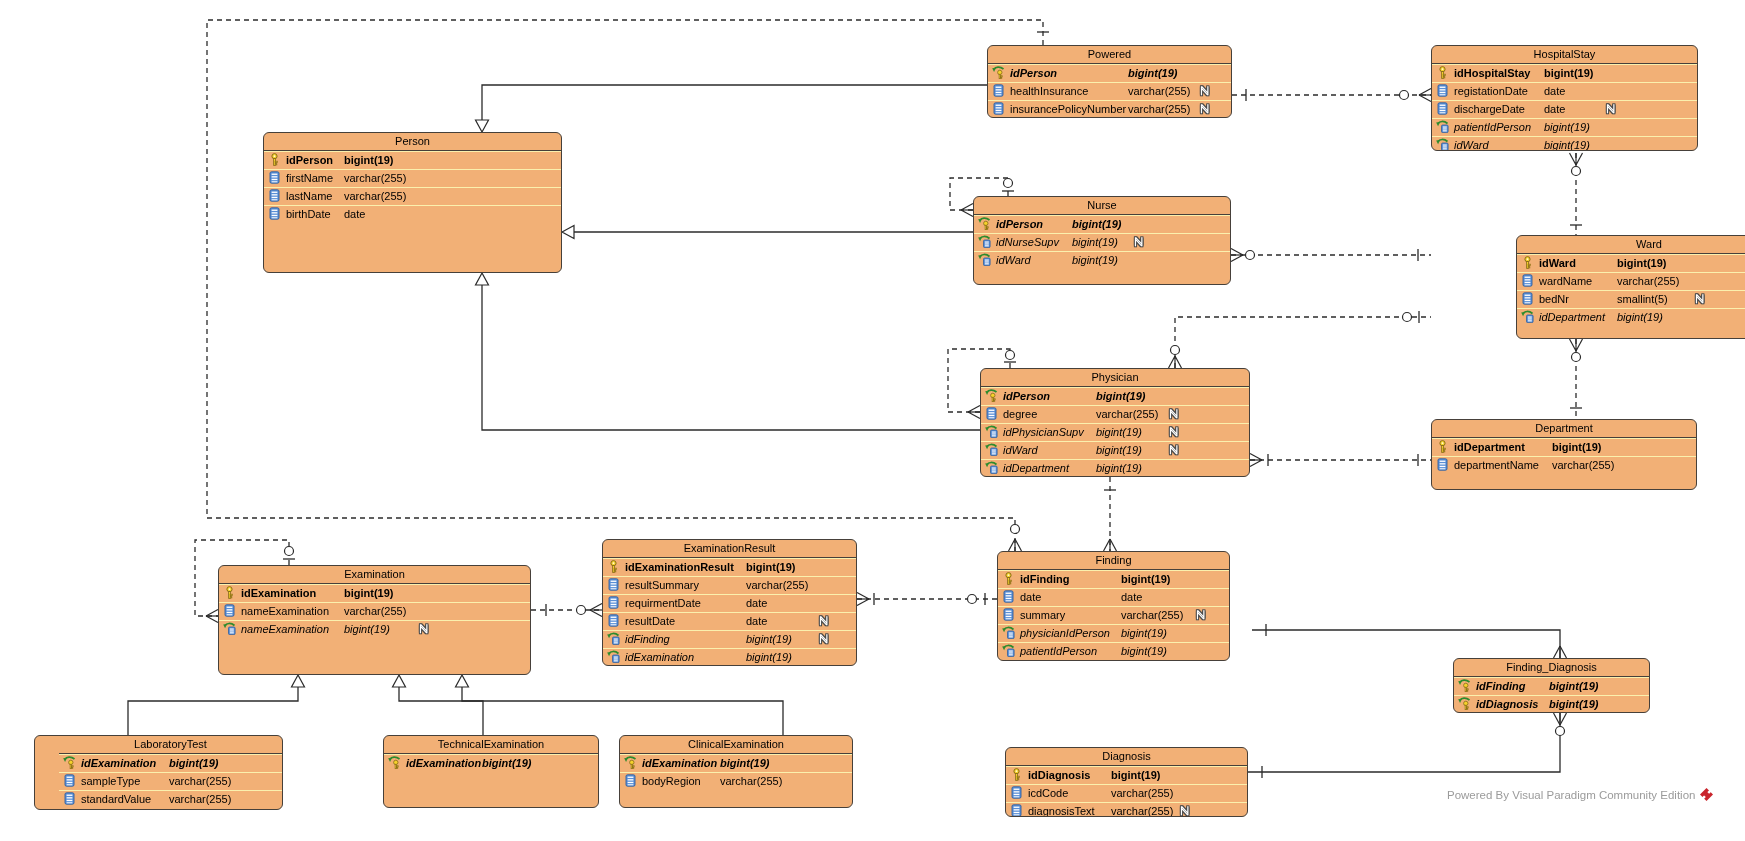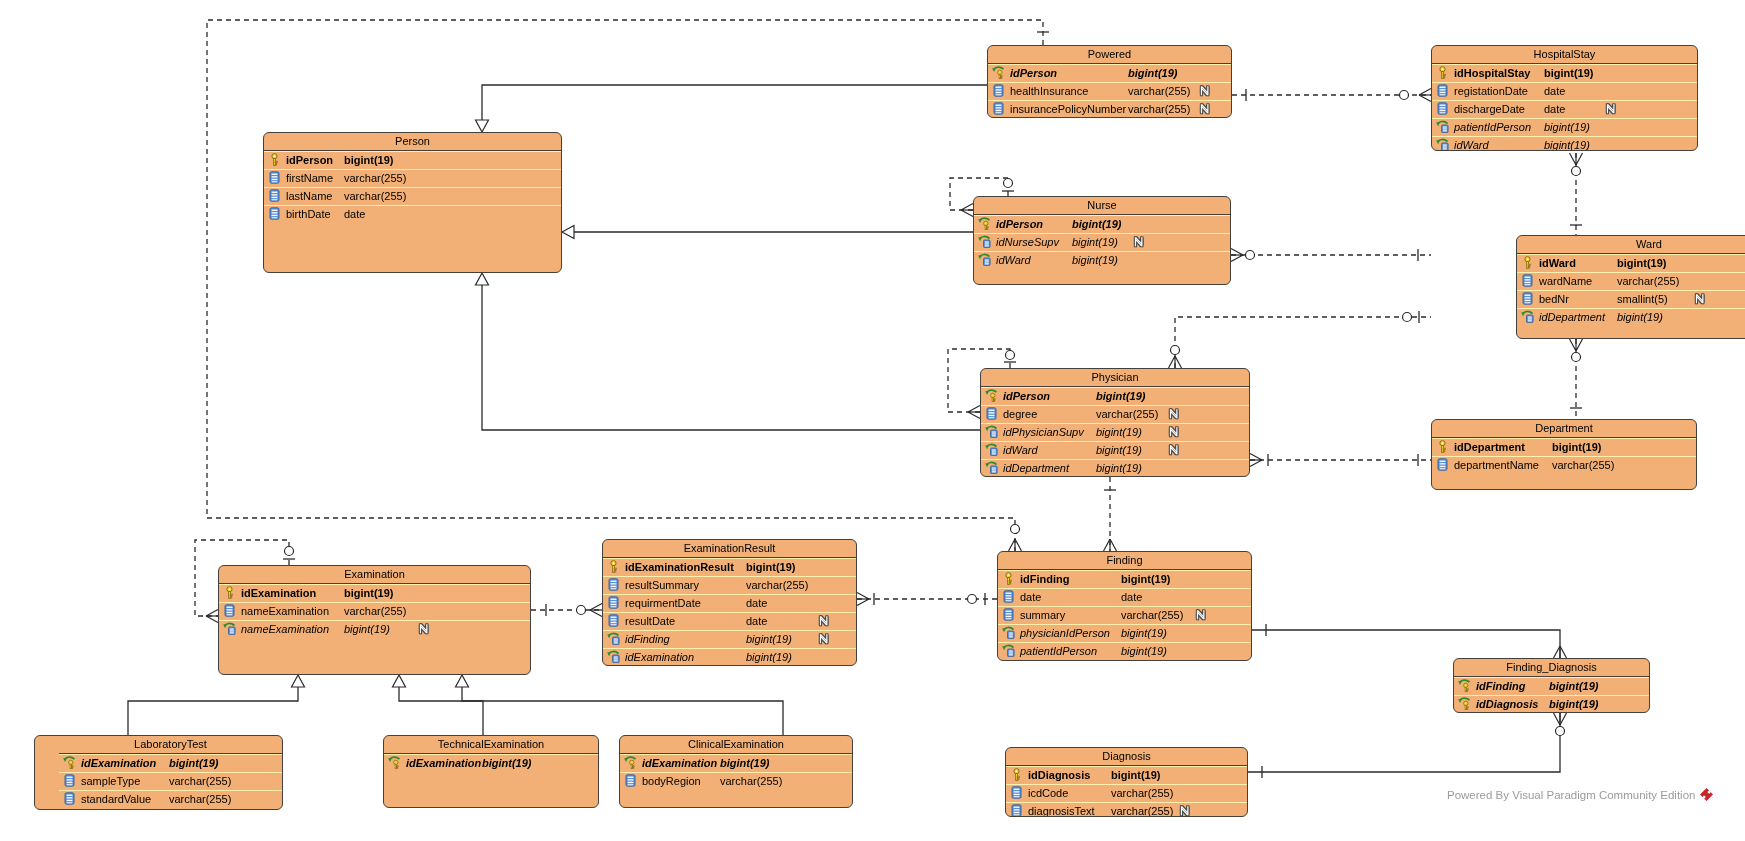--- a/index.html
+++ b/index.html
@@ -563,21 +563,21 @@
           <svg viewBox="0 0 13 13">
             <rect x="5.5" y="5" width="6.6" height="7.6" rx="1.2" fill="#5A8FD6" stroke="#2F5E9E" stroke-width="0.8"></rect>
             <rect x="6.9" y="6.5" width="3.9" height="1.1" fill="#fff"></rect>
             <rect x="6.9" y="8.4" width="3.9" height="1.1" fill="#fff"></rect>
             <rect x="6.9" y="10.3" width="3.9" height="1.1" fill="#fff"></rect>
             <path d="M11.5,3.5 C8,0.5 3.5,1 1.9,3.8" fill="none" stroke="#2e8b2e" stroke-width="1.7"></path>
             <polygon points="0.2,2.6 3.9,2.1 2.1,6.3" fill="#2e8b2e"></polygon>
           </svg>
         </span><span class="fname">idExamination</span><span class="ftype" style="left: 143px;">bigint(19)</span></div>
     </div>
-    <div class="entity" style="left: 997px; top: 551px; width: 255px; height: 110px;">
+    <div class="entity" style="left: 997px; top: 551px; width: 233px; height: 110px;">
       <div class="entity-title">Finding</div>
       <div class="erow pk-row"><span class="icon">
           <svg viewBox="0 0 13 13">
             <circle cx="6.5" cy="3.2" r="2.6" fill="#F5D22B" stroke="#8a6d1a"></circle>
             <circle cx="6.5" cy="3.2" r="0.9" fill="#fff8d0"></circle>
             <rect x="5.6" y="5.5" width="1.8" height="7" fill="#F5D22B" stroke="#8a6d1a" stroke-width="0.8"></rect>
             <rect x="7.1" y="8.2" width="2.2" height="1.3" fill="#F5D22B" stroke="#8a6d1a" stroke-width="0.8"></rect>
             <rect x="7.1" y="10.6" width="1.7" height="1.3" fill="#F5D22B" stroke="#8a6d1a" stroke-width="0.8"></rect>
           </svg>
         </span><span class="fname">idFinding</span><span class="ftype" style="left: 123px;">bigint(19)</span></div>

